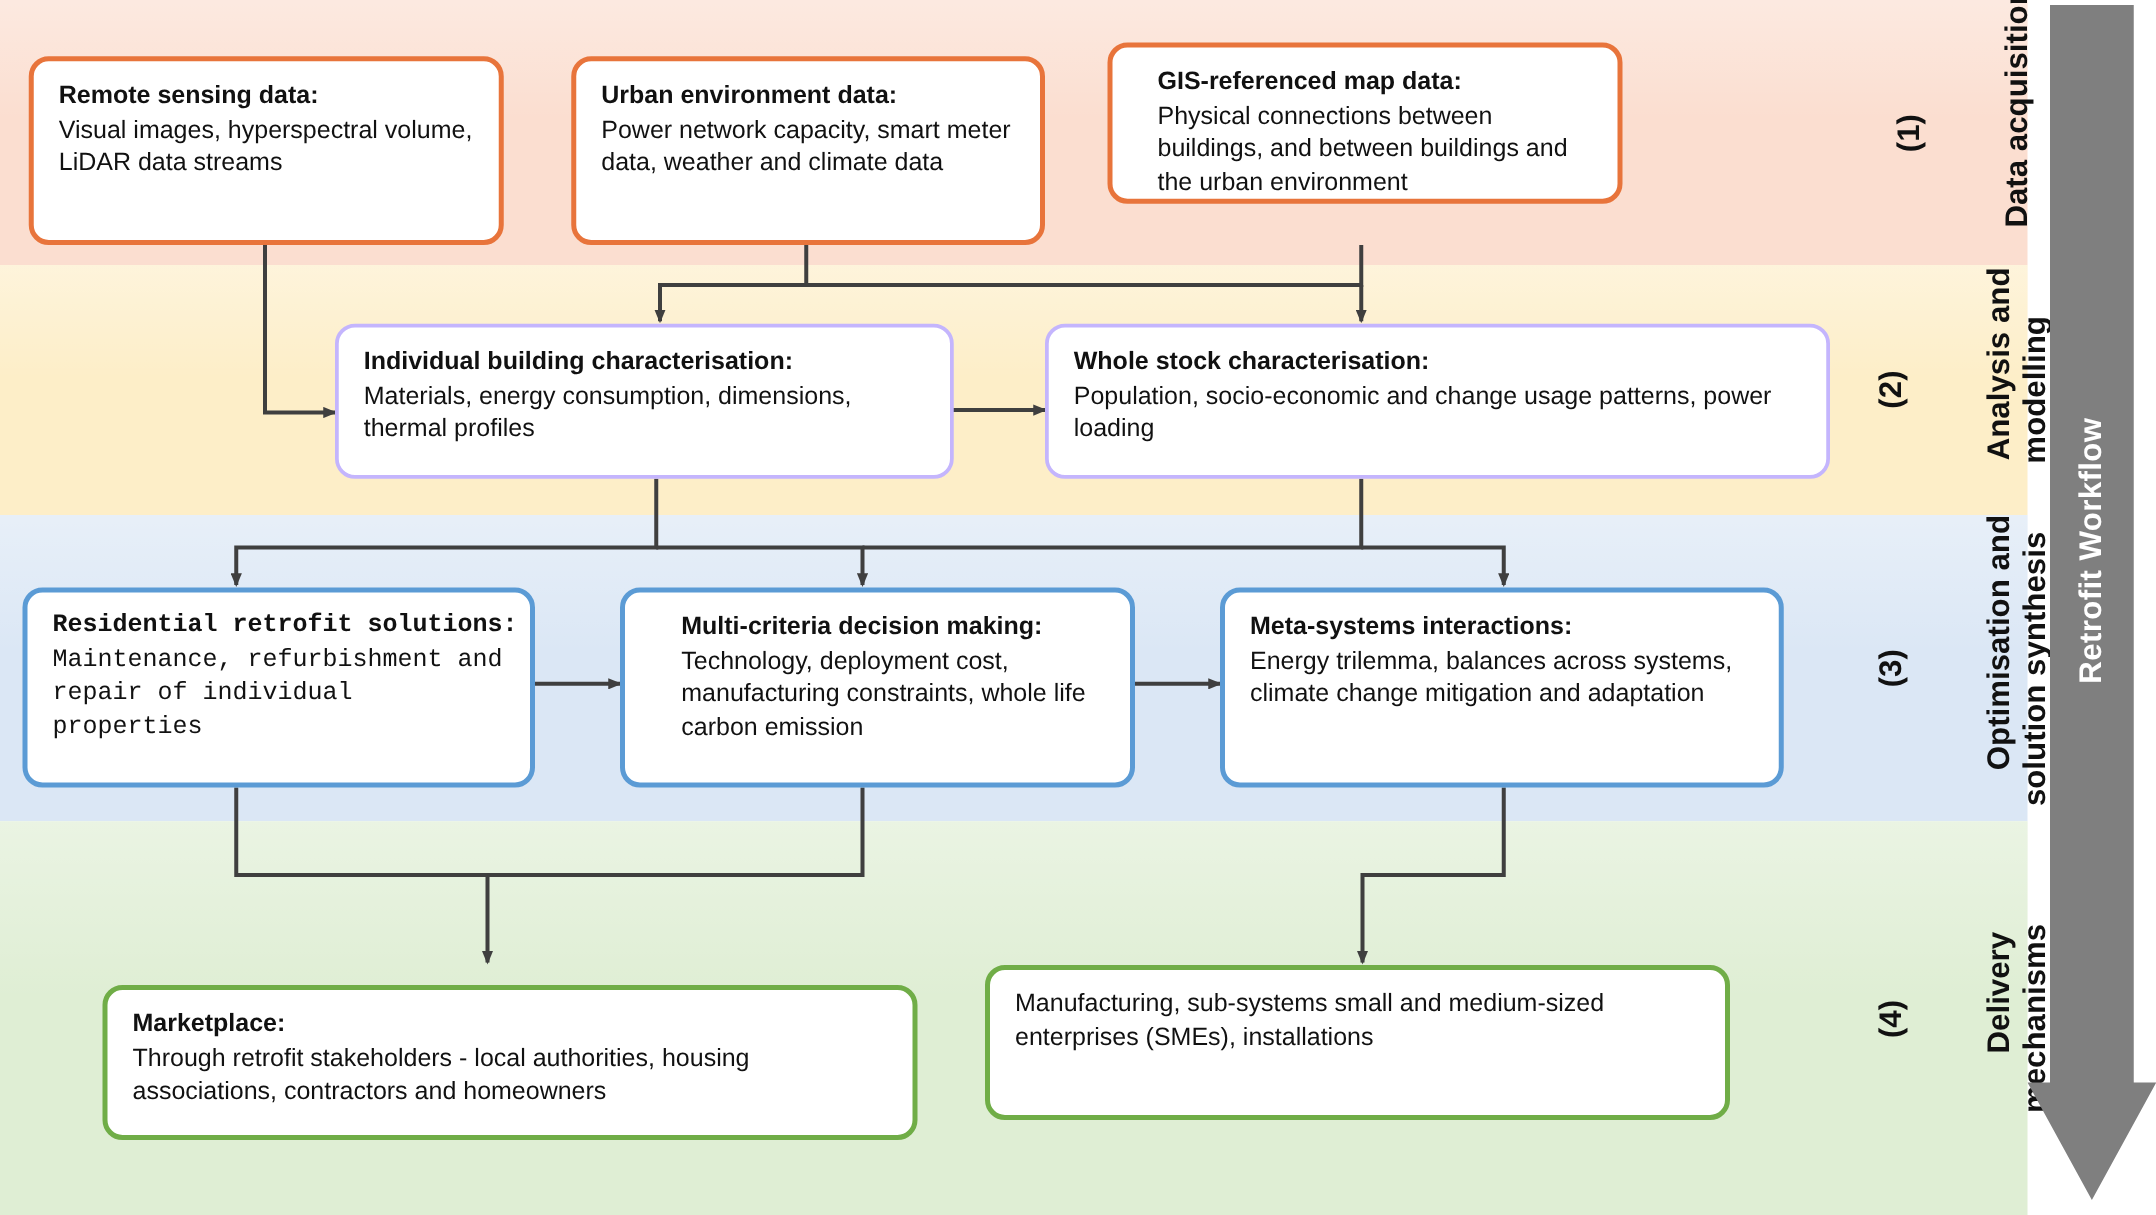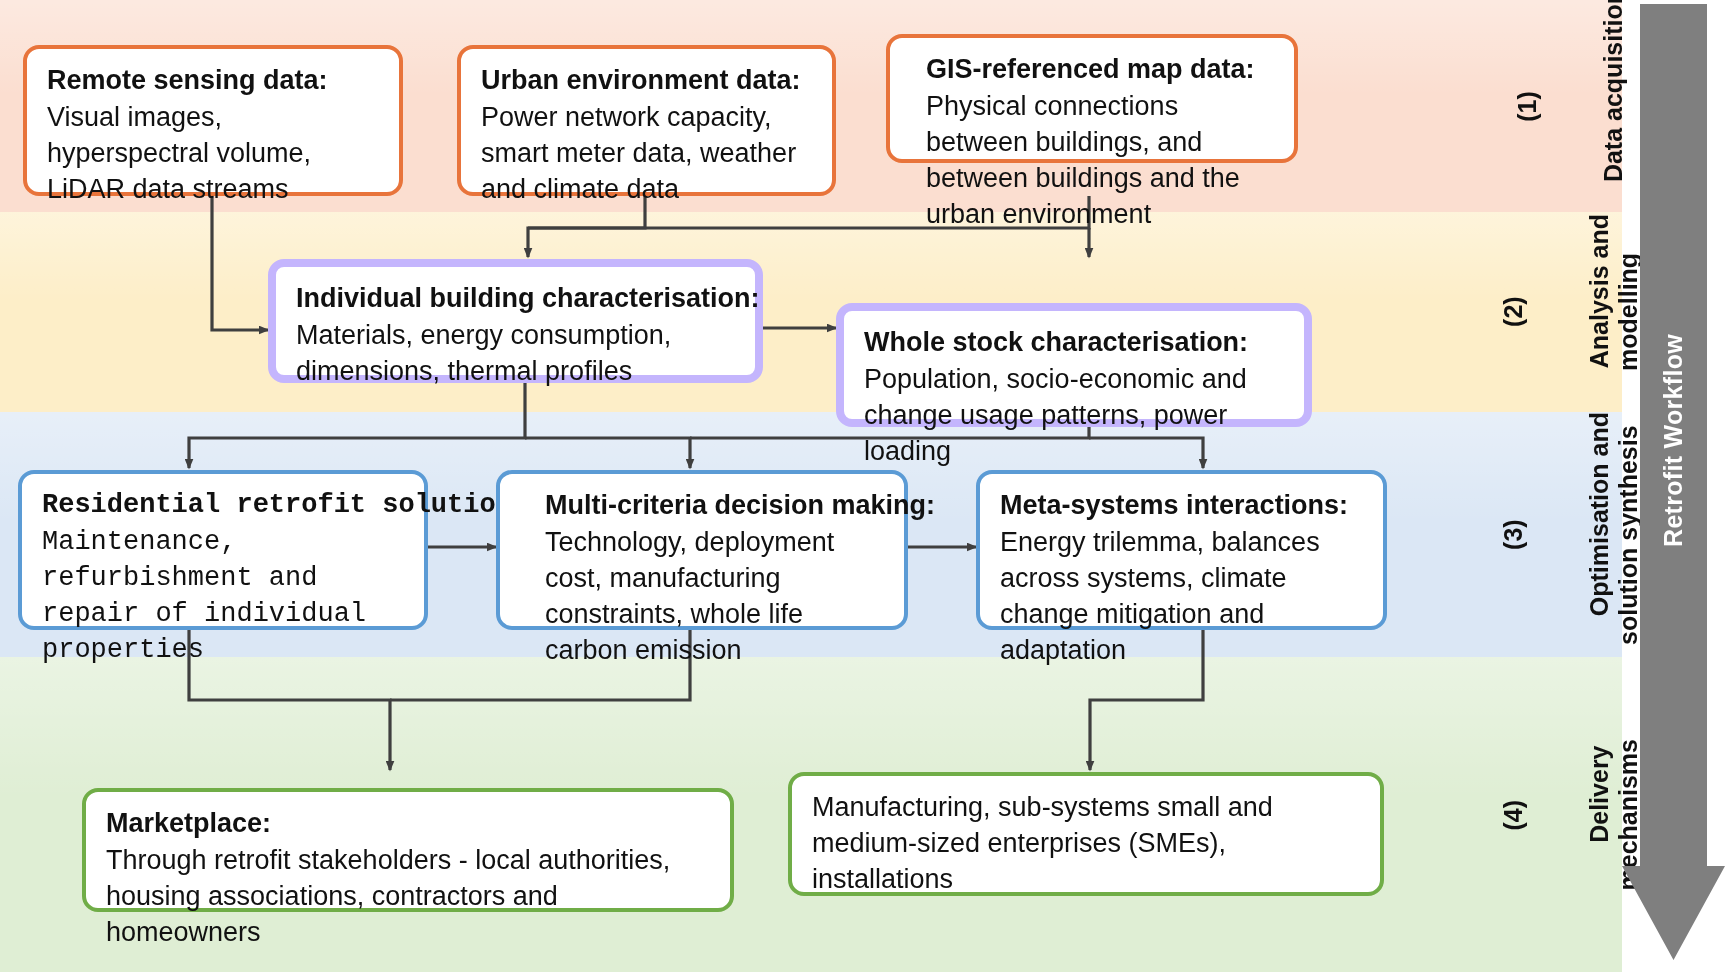--- a/index.html
+++ b/index.html
@@ -26,26 +26,26 @@
 
   
   .node {
     position:absolute;
     background:#ffffff;
     border-radius:16px;
     box-sizing:border-box;
     padding:14px 16px 12px 20px;
     line-height:1.33;
     color:#111111;
-    font-size:27px;
+    font-size:20px;
   }
   .node .ttl { font-weight:bold; display:block; margin-bottom:1px; white-space:nowrap; }
   .node .bdy { display:block; }
   .n-orange { border:4px solid #e8743b; }
-  .n-yellow { border:8px solid #c4b5fd; }
+  .n-yellow { border:3px solid #c4b5fd; }
   .n-blue   { border:4px solid #5b9bd5; }
   .n-green  { border:4px solid #70ad47; }
 
   
   .stage-col {
     position:absolute;
     width:103px;
     left:1519px;
     display:flex;
     align-items:center;
@@ -139,36 +139,36 @@
   <div class="node n-orange" style="left:886px; top:34px;  width:412px; height:129px;padding-left:36px;">
     <span class="ttl">GIS-referenced map data:</span>
     <span class="bdy">Physical connections between buildings, and between buildings and the urban environment</span>
   </div>
 
   <div class="node n-yellow" style="left:268px; top:259px; width:495px; height:124px;">
     <span class="ttl">Individual building characterisation:</span>
     <span class="bdy">Materials, energy consumption, dimensions, thermal profiles</span>
   </div>
 
-  <div class="node n-yellow" style="left:836px; top:259px; width:476px; height:124px;margin-top:44px;">
+  <div class="node n-yellow" style="left:836px; top:259px; width:628px; height:124px;">
     <span class="ttl">Whole stock characterisation:</span>
     <span class="bdy">Population, socio-economic and change usage patterns, power loading</span>
   </div>
 
   <div class="node n-blue" style="left:18px;  top:470px; width:410px; height:160px;font-family:Liberation Mono, monospace;">
     <span class="ttl">Residential retrofit solutions:</span>
     <span class="bdy">Maintenance, refurbishment and repair of individual properties</span>
   </div>
 
   <div class="node n-blue" style="left:496px; top:470px; width:412px; height:160px;padding-left:45px;">
     <span class="ttl">Multi-criteria decision making:</span>
     <span class="bdy">Technology, deployment cost, manufacturing constraints, whole life carbon emission</span>
   </div>
 
-  <div class="node n-blue" style="left:976px; top:470px; width:411px; height:160px;">
+  <div class="node n-blue" style="left:976px; top:470px; width:451px; height:160px;">
     <span class="ttl">Meta-systems interactions:</span>
     <span class="bdy">Energy trilemma, balances across systems, climate change mitigation and adaptation</span>
   </div>
 
   <div class="node n-green" style="left:82px;  top:772px; width:652px; height:124px;margin-top:16px;">
     <span class="ttl">Marketplace:</span>
     <span class="bdy">Through retrofit stakeholders  - local authorities, housing associations, contractors and homeowners</span>
   </div>
 
   <div class="node n-green" style="left:788px; top:772px; width:596px; height:124px;">

